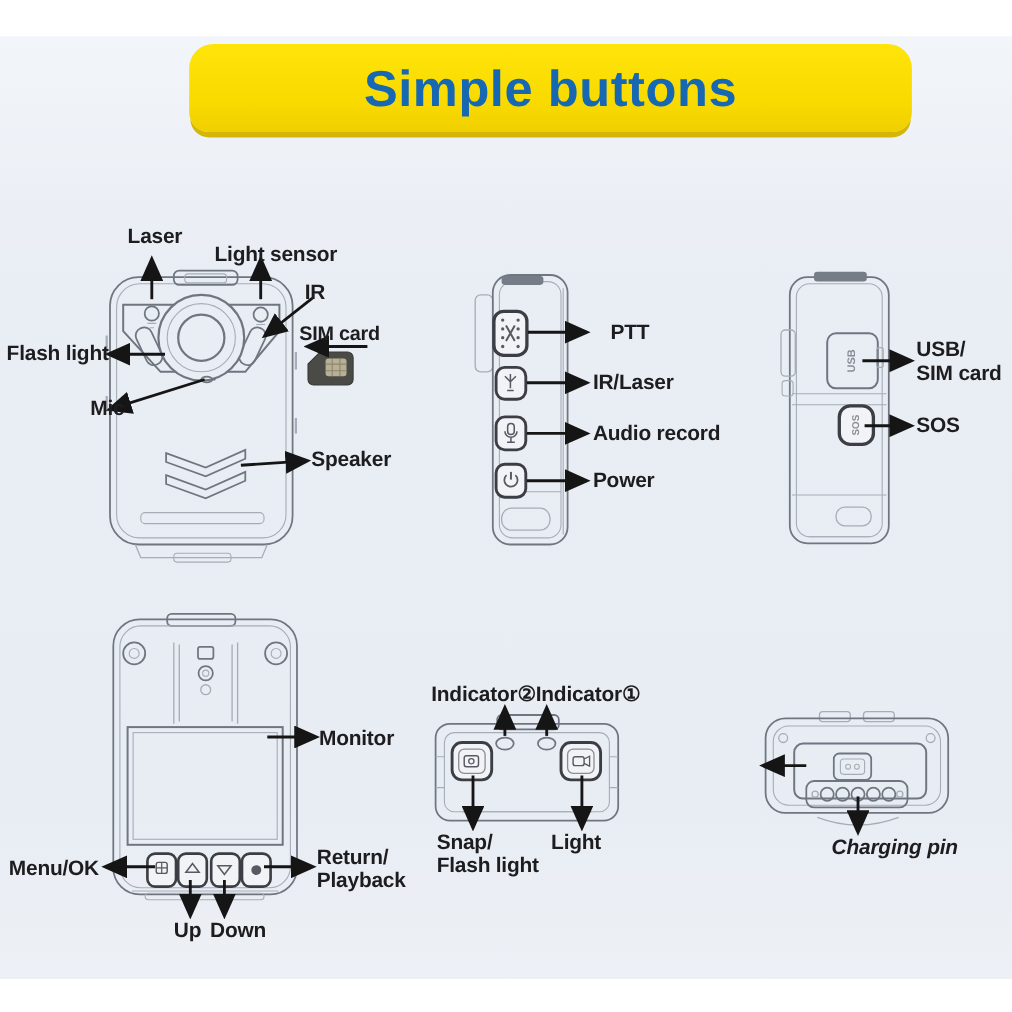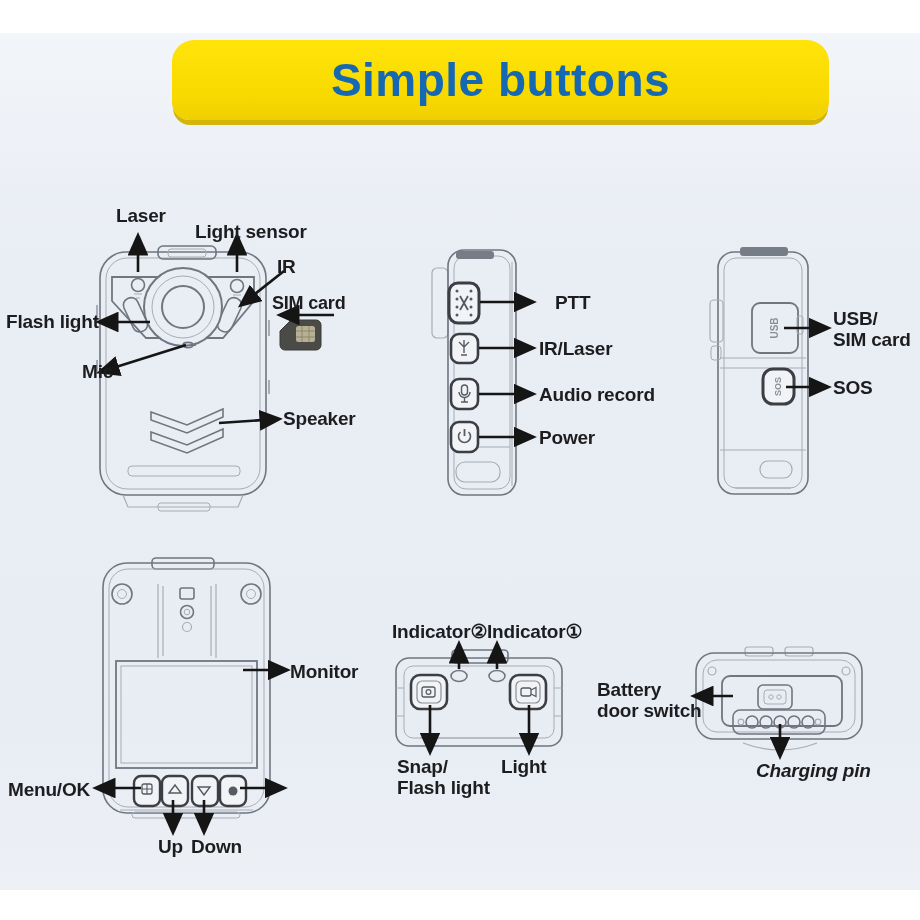--- a/index.html
+++ b/index.html
@@ -271,29 +271,29 @@
   <div class="label" style="left:539px;top:427px;">Power</div>
 
   <div class="label" style="left:833px;top:308px;">
     <div>USB/</div>
     <div>SIM card</div>
   </div>
   <div class="label" style="left:833px;top:377px;">SOS</div>
 
   <div class="label" style="left:290px;top:661px;">Monitor</div>
   <div class="label" style="left:8px;top:779px;">Menu/OK</div>
+  <div class="label" style="left:288px;top:769px;">
+    <div>Return/</div>
+    <div>Playback</div>
+  </div>
   <div class="label" style="left:158px;top:836px;">Up</div>
   <div class="label" style="left:191px;top:836px;">Down</div>
 
   <div class="label" style="left:392px;top:621px;text-align:right;">Indicator②</div>
   <div class="label" style="left:487px;top:621px;">Indicator①</div>
   <div class="label" style="left:397px;top:756px;">
     <div>Snap/</div>
     <div>Flash light</div>
   </div>
   <div class="label" style="left:501px;top:756px;">Light</div>
 
-  <div class="label" style="left:597px;top:679px;">
-    <div>Battery</div>
-    <div>door switch</div>
-  </div>
   <div class="label" style="left:756px;top:760px;font-style:italic;">Charging pin</div>
 </div>
 
 </body></html>

